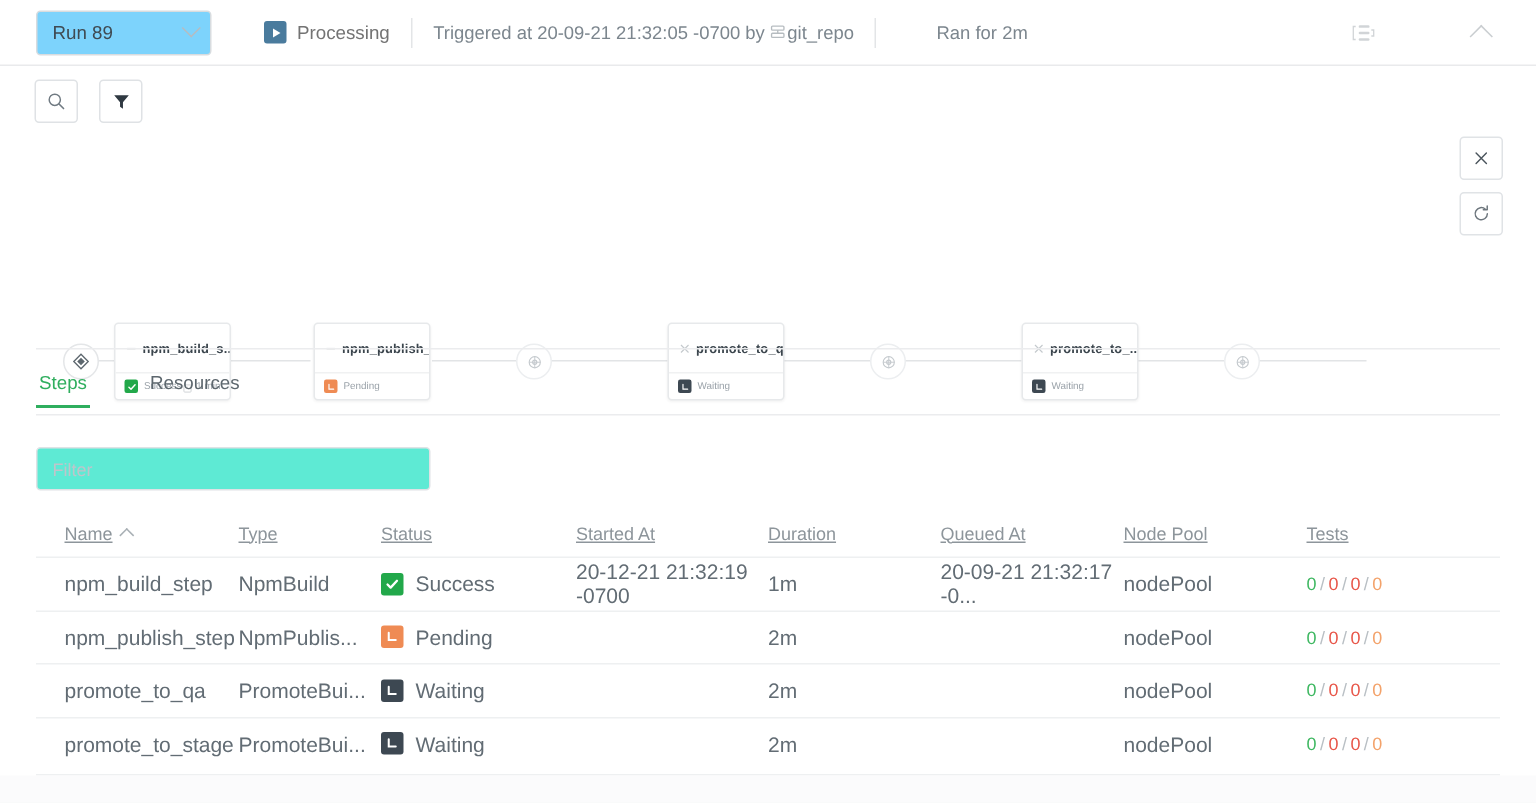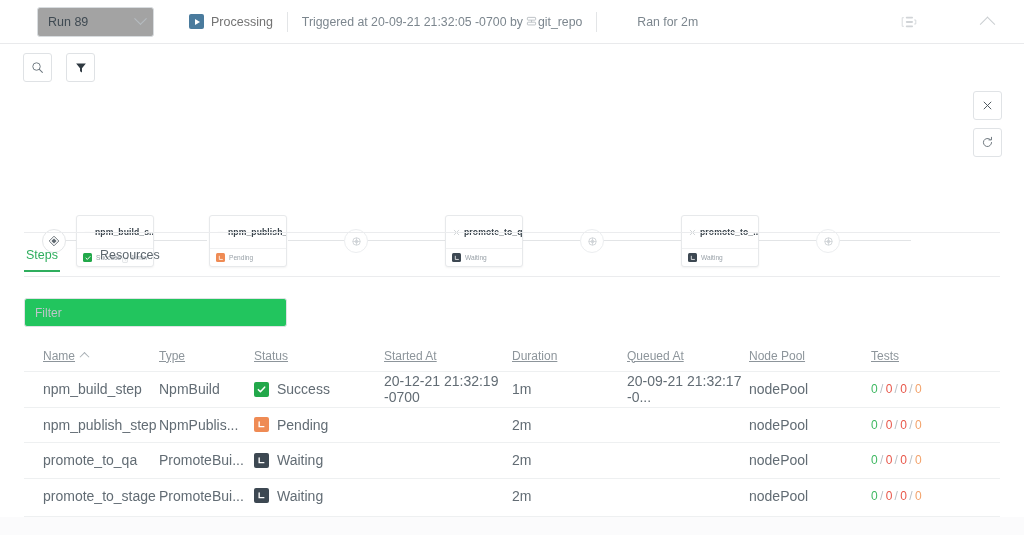--- a/index.html
+++ b/index.html
@@ -19,25 +19,25 @@
 
   
   .topbar {
     position: absolute; left: 0; top: 0;
     width: 1024px; height: 44px;
     background: #ffffff;
     border-bottom: 1px solid #e9eaec;
     display: flex; align-items: center;
   }
   .run-select {
-    margin-left: 37px;
+    margin-left: 24px;
     width: 117px; height: 30px;
     border: 1px solid #d8dcdf;
     border-radius: 3px;
-    background: #a3a3a3;
+    background: #7dd3fc;
     display: flex; align-items: center;
     padding: 0 8px 0 10px;
     cursor: pointer;
   }
   .run-select .label {
     font-size: 12.5px; color: #3f4a52; flex: 1;
   }
   .caret-down {
     width: 9px; height: 9px;
     border-right: 1.3px solid #b6bcc1;
@@ -194,21 +194,21 @@
   
   .filter-wrap {
     position: absolute; left: 24px; top: 298px;
     width: 263px; height: 29px;
   }
   .filter-input {
     width: 100%; height: 100%;
     border: 1px solid #dfe2e5; border-radius: 3px;
     padding: 0 10px; font-size: 12px; color: #4a545c;
     font-family: "Liberation Sans", sans-serif;
-    outline: none; background: #22c55e;
+    outline: none; background: #5eead4;
   }
   .filter-input::placeholder { color: #bfc5ca; }
 
   
   .table {
     position: absolute; left: 24px; top: 340px;
     width: 976px;
   }
   .thead, .trow {
     display: flex; align-items: center;

